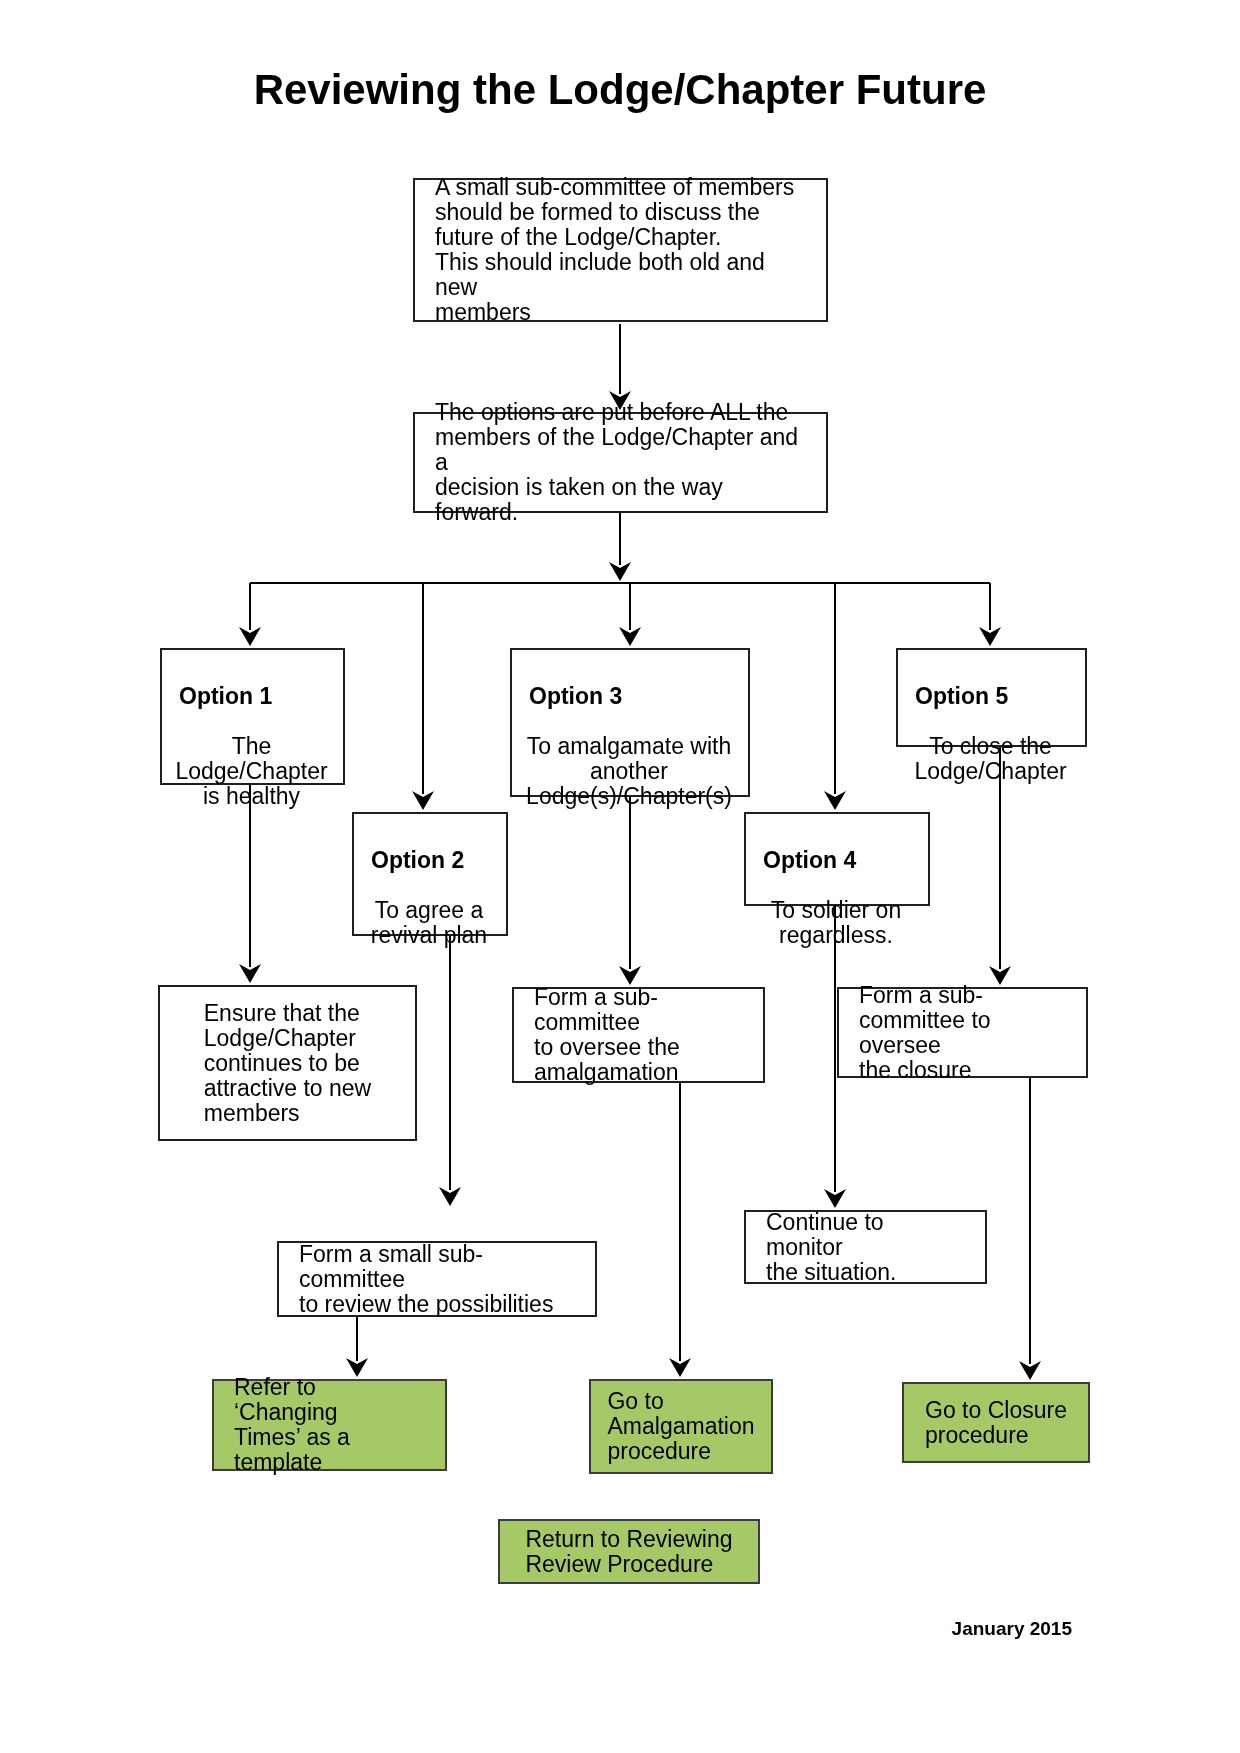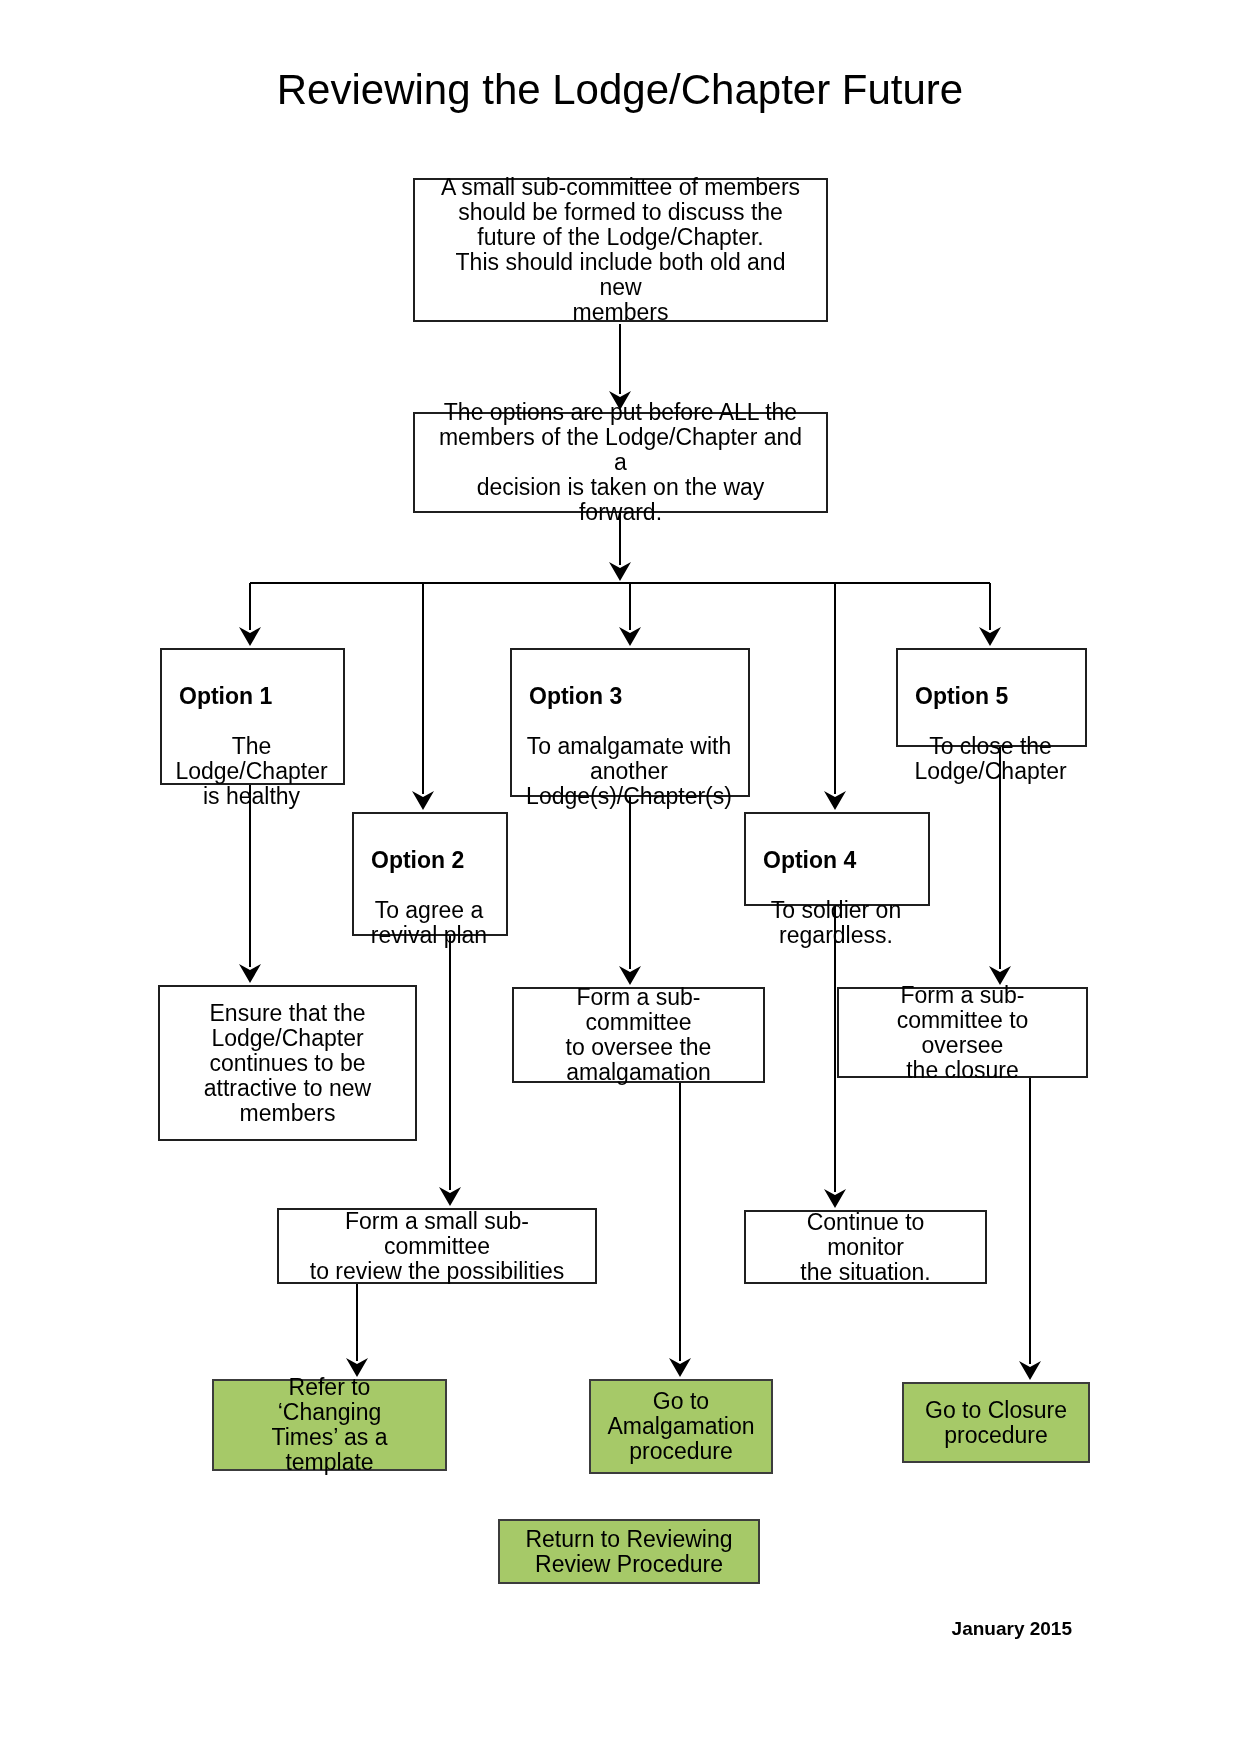--- a/index.html
+++ b/index.html
@@ -2,26 +2,26 @@
 <html style="--green-fill: #a6c968;"><head>
 <meta charset="utf-8">
 <style>
   html,body{margin:0;padding:0;background:#fff;}
   .page{
     position:relative;width:1240px;height:1753px;background:#ffffff;
     font-family:"Liberation Sans", sans-serif;color:#000;overflow:hidden;
   }
   .page-title{
     position:absolute;left:0;top:66px;width:1240px;text-align:center;
-    font-size:42px;font-weight:normal;letter-spacing:0px;
+    font-size:42px;font-weight:bold;letter-spacing:0px;
   }
   .node{
     position:absolute;box-sizing:border-box;background:#fff;
     border:2px solid #1f1f1f;font-size:23px;line-height:25px;
-    text-align:center;white-space:pre-line;
+    text-align:left;white-space:pre-line;
     display:flex;align-items:center;justify-content:center;padding:20px;
   }
   .node.option{
     display:block;text-align:center;padding:9px 6px 0 4px;
   }
   .opt-label{
     text-align:left;padding-left:13px;font-weight:bold;white-space:pre-line;
   }
   .opt-text{white-space:pre-line;}
   .node.green{
@@ -154,21 +154,21 @@
   </div>
 
   <div class="node" style="left:158px;top:985px;width:259px;height:156px">
     <span>Ensure that the
 Lodge/Chapter
 continues to be
 attractive to new
 members</span>
   </div>
 
-  <div class="node" style="left:277px;top:1208px;width:320px;height:76px">
+  <div class="node" style="left:277px;top:1241px;width:320px;height:76px">
     <span>Form a small sub-committee
 to review the possibilities</span>
   </div>
 
   <div class="node" style="left:512px;top:987px;width:253px;height:96px">
     <span>Form a sub-committee
 to oversee the
 amalgamation</span>
   </div>
 

